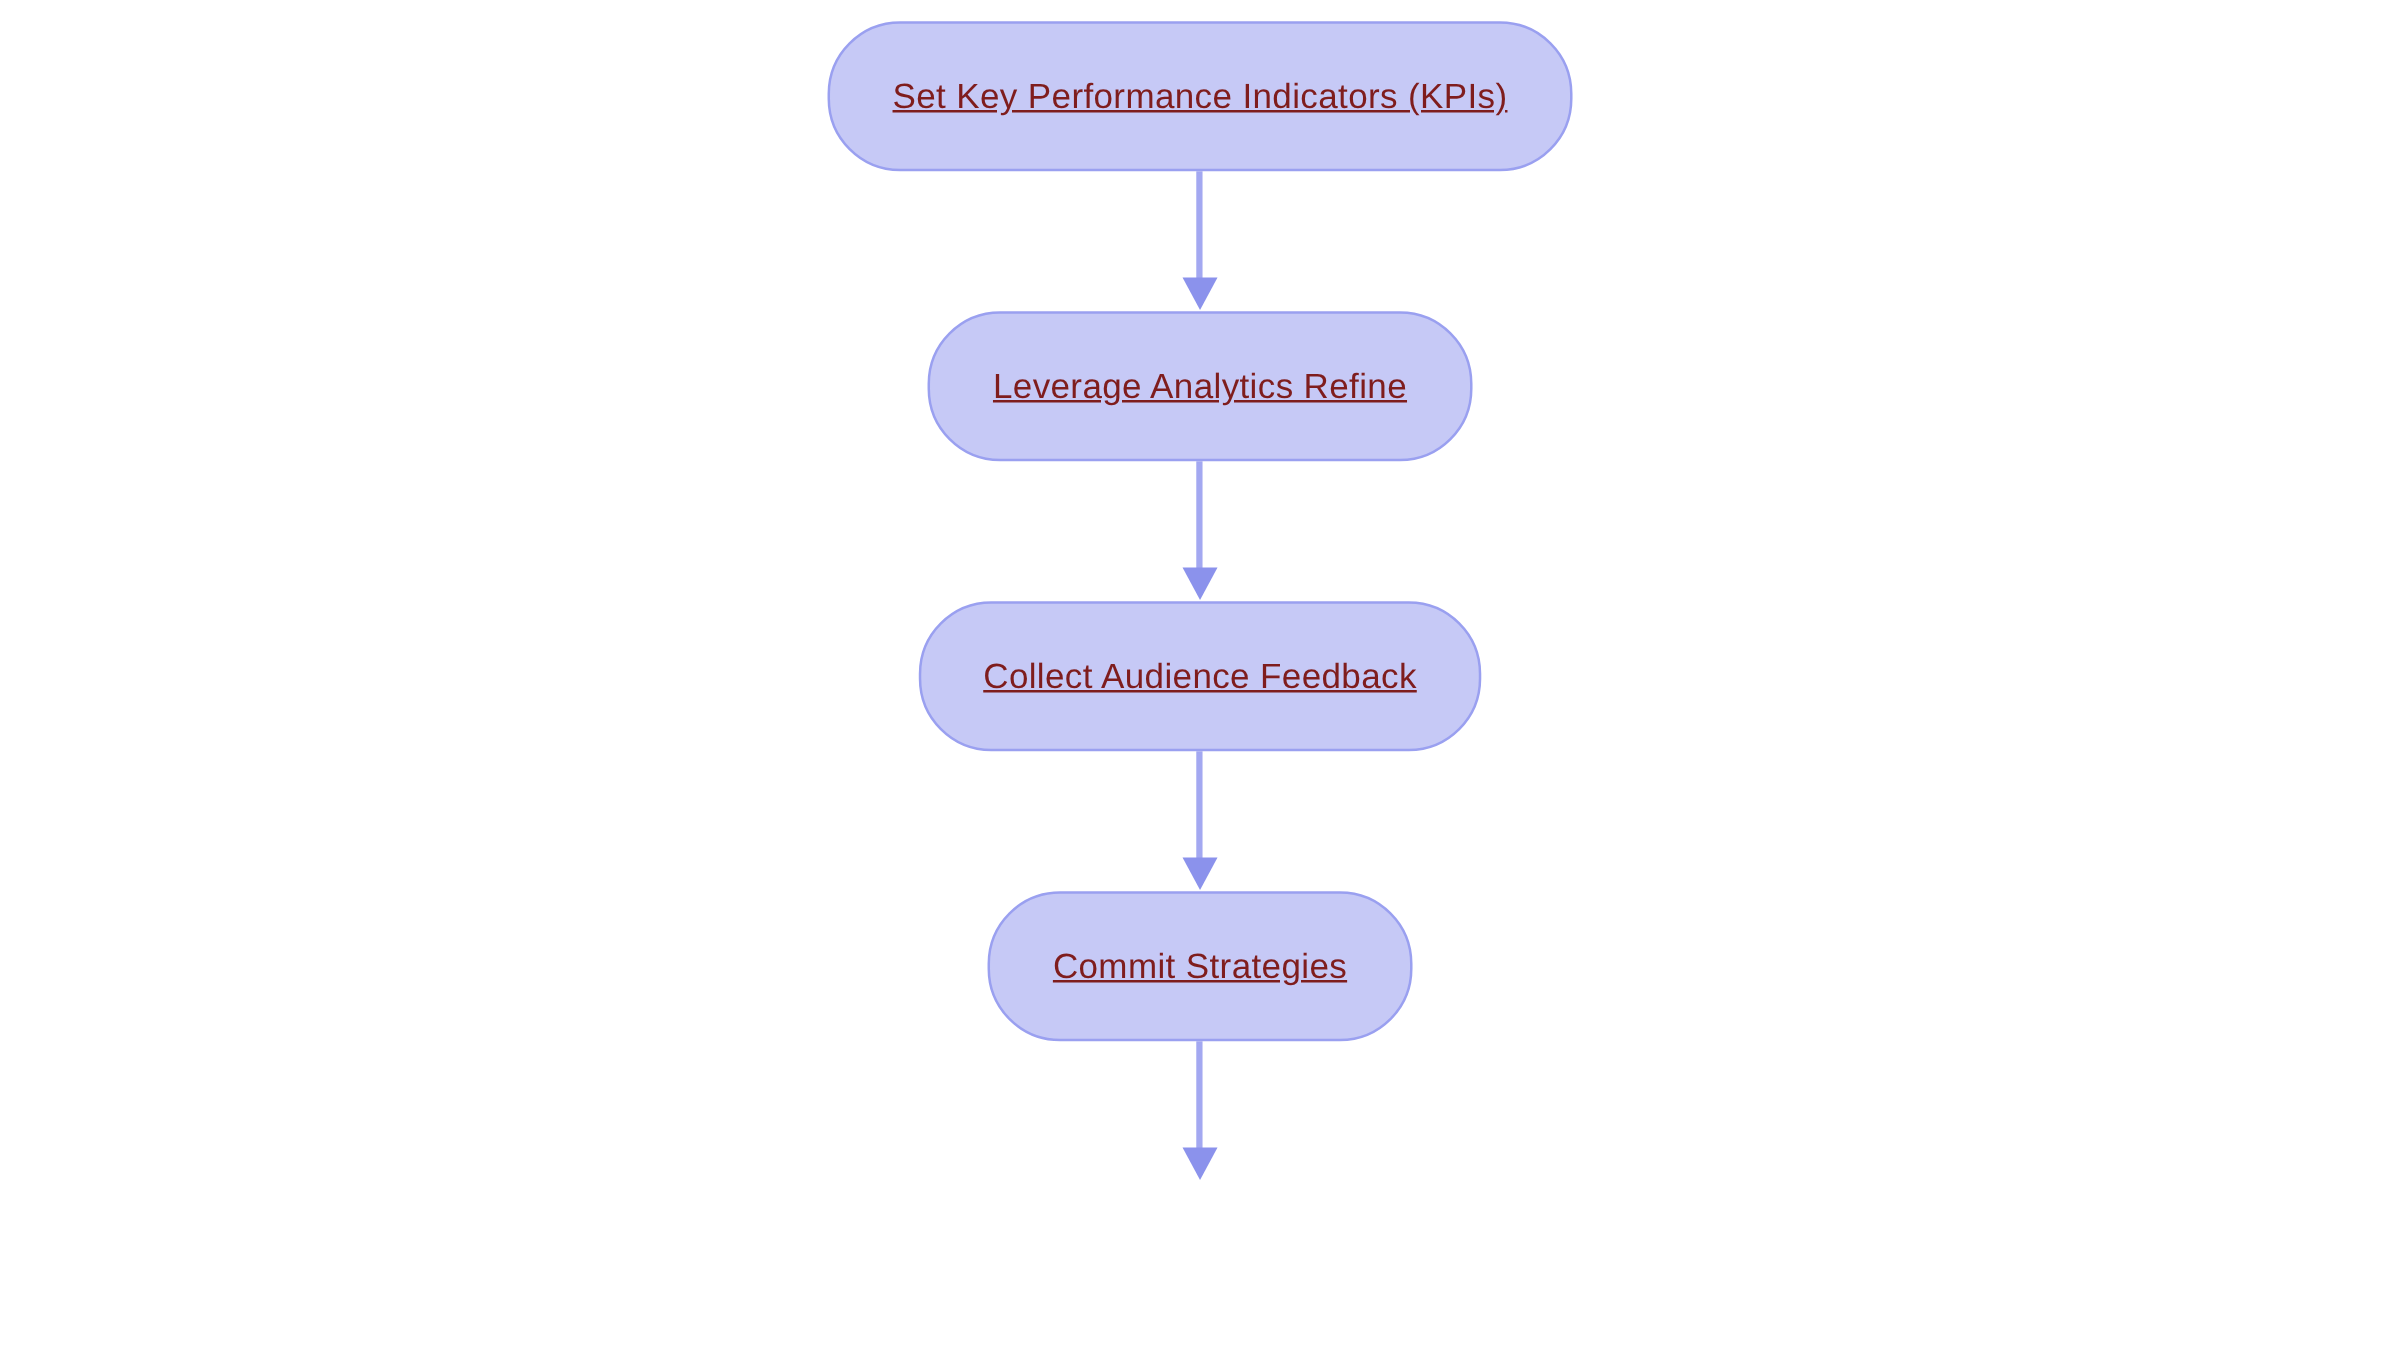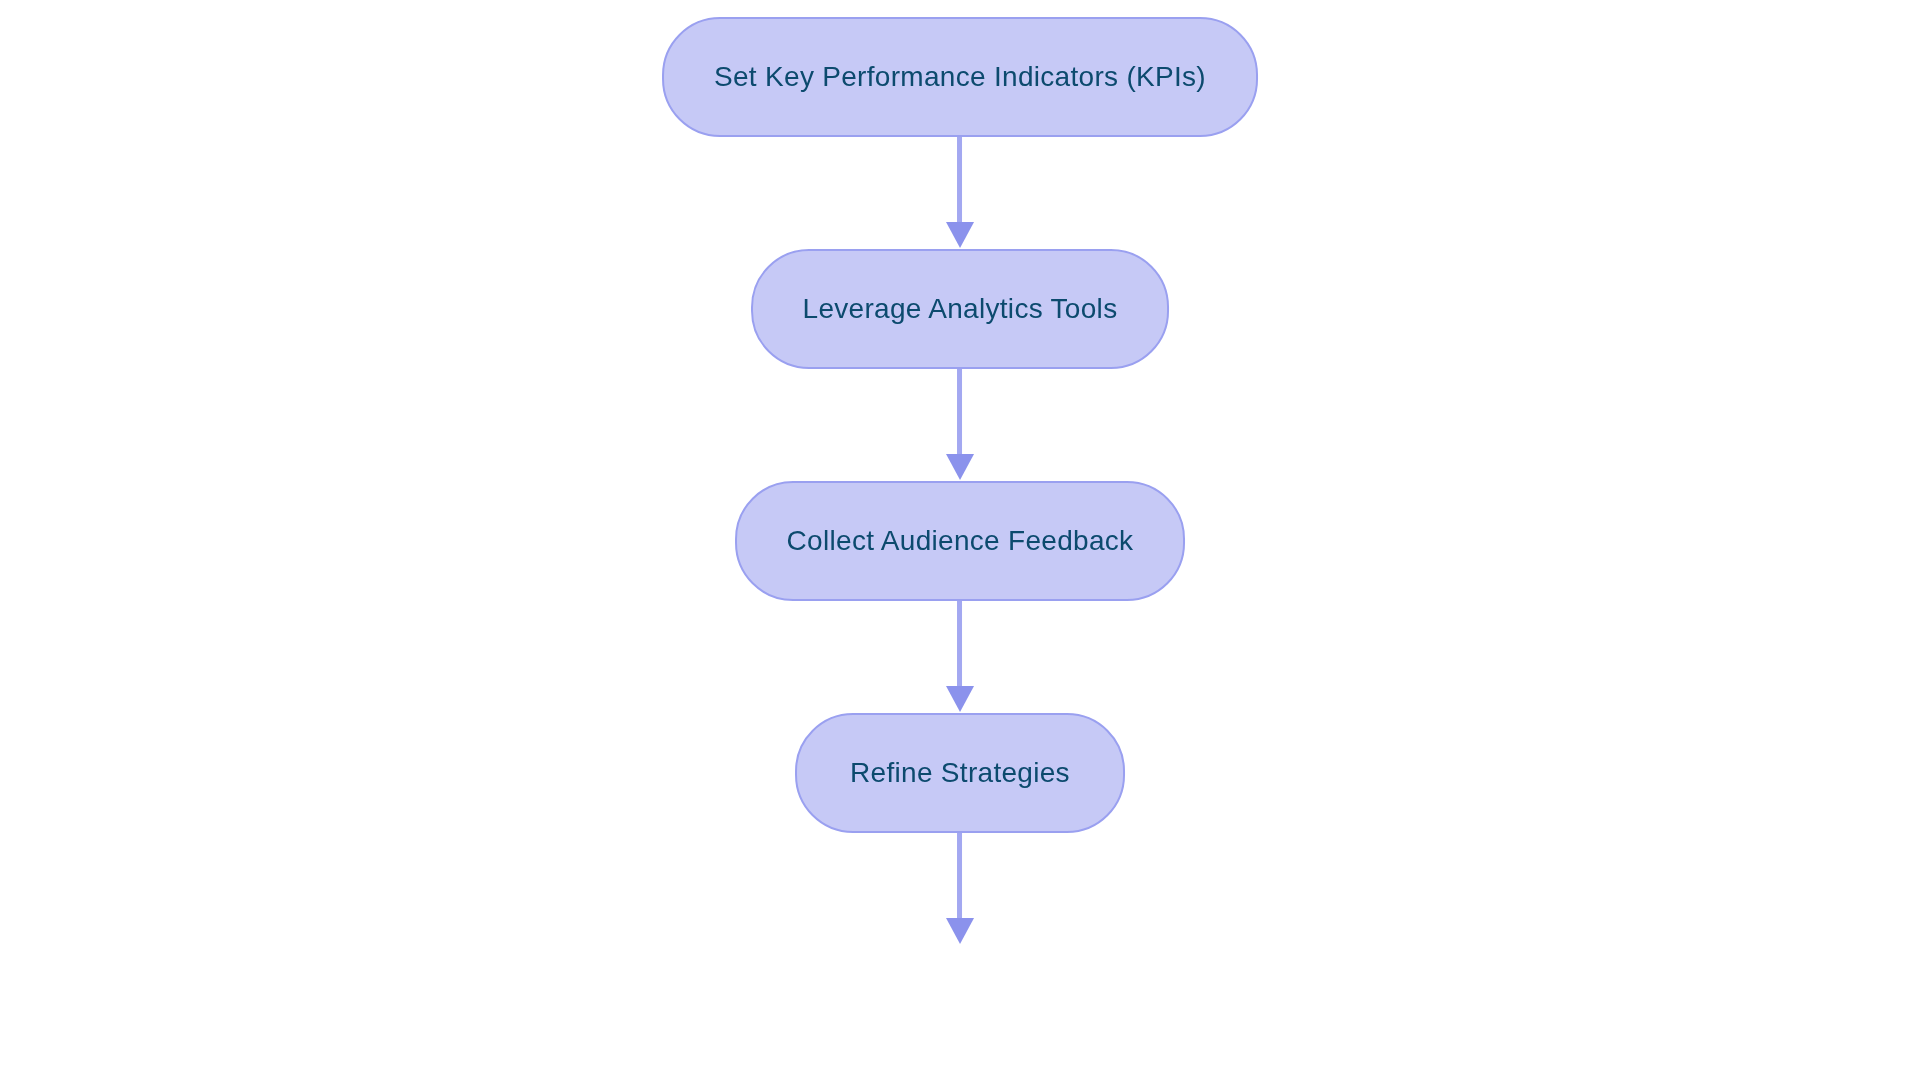--- a/index.html
+++ b/index.html
@@ -31,24 +31,25 @@
     padding: 0 50px;
     display: flex;
     align-items: center;
     justify-content: center;
     background: #c6c9f6;
     border: 2px solid #9aa0f0;
     border-radius: 58px;
     white-space: nowrap;
   }
   .flow-node .node-label {
-    color: #0c4a6e;
+    color: #7f1d1d;
     font-size: 28px;
     letter-spacing: 0.3px;
     font-weight: 400;
+    text-decoration: underline;
   }
   .flow-arrow {
     height: 112px;
     display: flex;
     flex-direction: column;
     align-items: center;
     justify-content: flex-start;
   }
   .arrow-shaft {
     width: 5px;
@@ -73,39 +74,39 @@
     <div class="flow-node">
       <span class="node-label">Set Key Performance Indicators (KPIs)</span>
     </div>
 
     <div class="flow-arrow">
       <div class="arrow-shaft"></div>
       <div class="arrow-head"></div>
     </div>
 
     <div class="flow-node">
-      <span class="node-label">Leverage Analytics Tools</span>
+      <span class="node-label">Leverage Analytics Refine</span>
     </div>
 
     <div class="flow-arrow">
       <div class="arrow-shaft"></div>
       <div class="arrow-head"></div>
     </div>
 
     <div class="flow-node">
       <span class="node-label">Collect Audience Feedback</span>
     </div>
 
     <div class="flow-arrow">
       <div class="arrow-shaft"></div>
       <div class="arrow-head"></div>
     </div>
 
     <div class="flow-node">
-      <span class="node-label">Refine Strategies</span>
+      <span class="node-label">Commit Strategies</span>
     </div>
 
     <div class="flow-arrow">
       <div class="arrow-shaft"></div>
       <div class="arrow-head"></div>
     </div>
 
 
   </div>
 </div>

